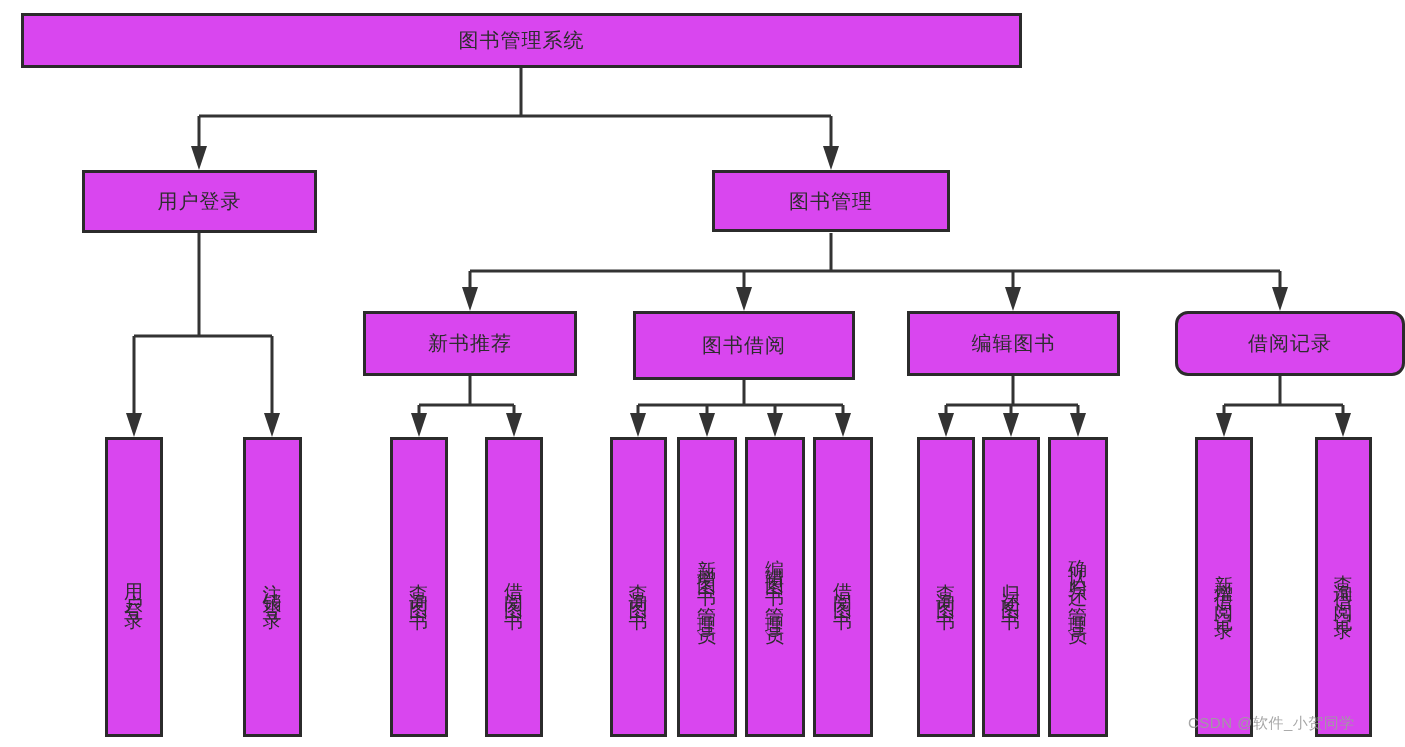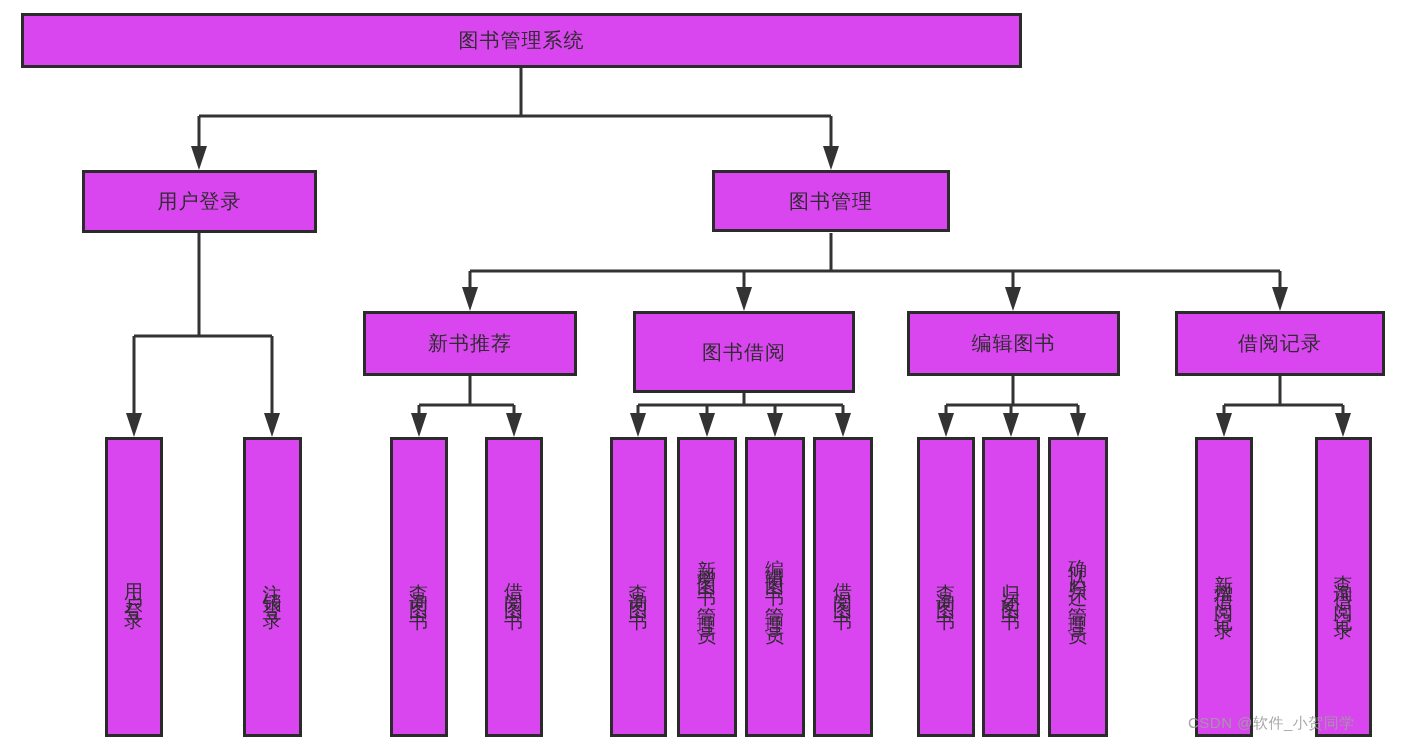--- a/index.html
+++ b/index.html
@@ -74,27 +74,27 @@
   <div class="node" style="left:82px;top:170px;width:235px;height:63px;">
     <span class="hlabel">用户登录</span>
   </div>
   <div class="node" style="left:712px;top:170px;width:238px;height:62px;">
     <span class="hlabel">图书管理</span>
   </div>
 
   <div class="node" style="left:363px;top:311px;width:214px;height:65px;">
     <span class="hlabel">新书推荐</span>
   </div>
-  <div class="node" style="left:633px;top:311px;width:222px;height:82px;">
+  <div class="node" style="left:633px;top:311px;width:222px;height:69px;">
     <span class="hlabel">图书借阅</span>
   </div>
   <div class="node" style="left:907px;top:311px;width:213px;height:65px;">
     <span class="hlabel">编辑图书</span>
   </div>
-  <div class="node" style="left:1175px;top:311px;width:210px;height:65px;">
+  <div class="node" style="left:1175px;top:311px;width:230px;height:65px;border-radius:13px;">
     <span class="hlabel">借阅记录</span>
   </div>
 
   <div class="node leaf" style="left:105px;top:437px;width:58px;height:300px;">
     <span>用户登录</span>
   </div>
   <div class="node leaf" style="left:243px;top:437px;width:59px;height:300px;">
     <span>注销登录</span>
   </div>
 

